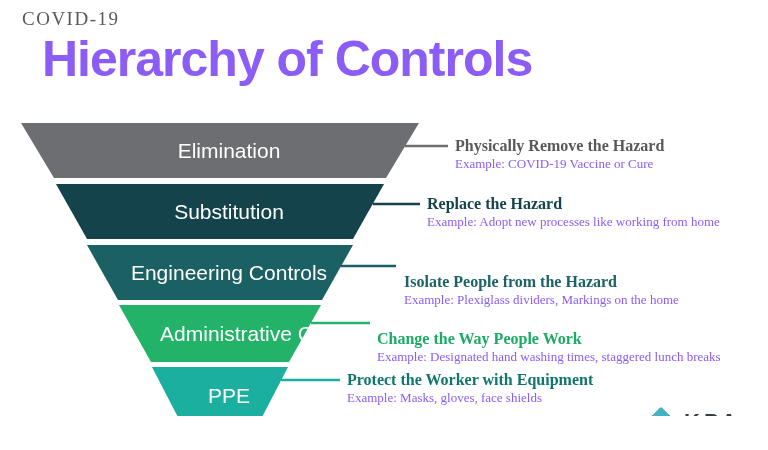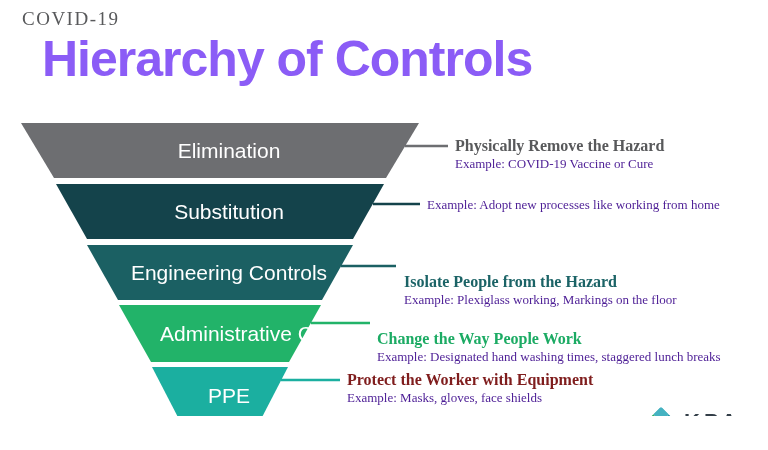--- a/index.html
+++ b/index.html
@@ -24,21 +24,21 @@
     color:#ffffff;font-size:21px;font-weight:400;text-align:center;line-height:26px;padding-left:9px;
   }
   .level-label.narrow{left:110px;width:220px;margin-left:39px;}
   .callout{position:absolute;}
   .callout-title{
     font-family:"Liberation Serif",serif;font-weight:bold;
     font-size:16px;line-height:17px;white-space:nowrap;
   }
   .callout-example{
     font-family:"Liberation Serif",serif;
-    font-size:13px;line-height:16px;color:#4c1d95;margin-top:2px;white-space:nowrap;
+    font-size:13px;line-height:16px;color:#8b5cf6;margin-top:2px;white-space:nowrap;
   }
   .logo{position:absolute;left:650px;top:409px;display:flex;align-items:center;}
   .logo-diamond{
     width:22px;height:22px;transform:rotate(45deg);
     display:grid;grid-template-columns:11px 11px;grid-template-rows:11px 11px;
     border-radius:2px;overflow:hidden;flex:0 0 auto;
   }
   .logo-diamond span{display:block;width:11px;height:11px;}
   .logo-text{
     margin-left:12px;font-family:"Liberation Sans",sans-serif;font-weight:bold;
@@ -72,35 +72,36 @@
   <div class="level-label" style="top:245px;height:55px;">Engineering Controls</div>
   <div class="level-label narrow" style="top:305px;height:57px;">Administrative Controls</div>
   <div class="level-label" style="top:367px;height:58px;">PPE</div>
 
   <div class="callout" style="left:455px;top:137px;">
     <div class="callout-title" style="color: rgb(88, 89, 91);">Physically Remove the Hazard</div>
     <div class="callout-example">Example: COVID-19 Vaccine or Cure</div>
   </div>
 
   <div class="callout" style="left:427px;top:195px;">
+    <div class="callout-title" style="color: rgb(20, 67, 75);">Replace the Hazard</div>
     <div class="callout-example">Example: Adopt new processes like working from home</div>
   </div>
 
   <div class="callout" style="left:404px;top:257px;margin-top:16px;">
     <div class="callout-title" style="color: rgb(27, 99, 102);">Isolate People from the Hazard</div>
-    <div class="callout-example">Example: Plexiglass working, Markings on the floor</div>
+    <div class="callout-example">Example: Plexiglass dividers, Markings on the home</div>
   </div>
 
   <div class="callout" style="left:377px;top:314px;">
     <div class="callout-title" style="color: rgb(28, 171, 100); margin-top: 16px;">Change the Way People Work</div>
     <div class="callout-example">Example: Designated hand washing times, staggered lunch breaks</div>
   </div>
 
   <div class="callout" style="left:347px;top:371px;">
-    <div class="callout-title" style="color: #7f1d1d; font-family: Liberation Serif, serif;">Protect the Worker with Equipment</div>
+    <div class="callout-title" style="color: #0f766e; font-family: Liberation Serif, serif;">Protect the Worker with Equipment</div>
     <div class="callout-example">Example: Masks, gloves, face shields</div>
   </div>
 
   <div class="logo">
     <div class="logo-diamond">
       <span style="background: rgb(69, 178, 193);"></span>
       <span style="background: rgb(36, 150, 172);"></span>
       <span style="background: rgb(53, 177, 105);"></span>
       <span style="background: rgb(31, 156, 85);"></span>
     </div>

